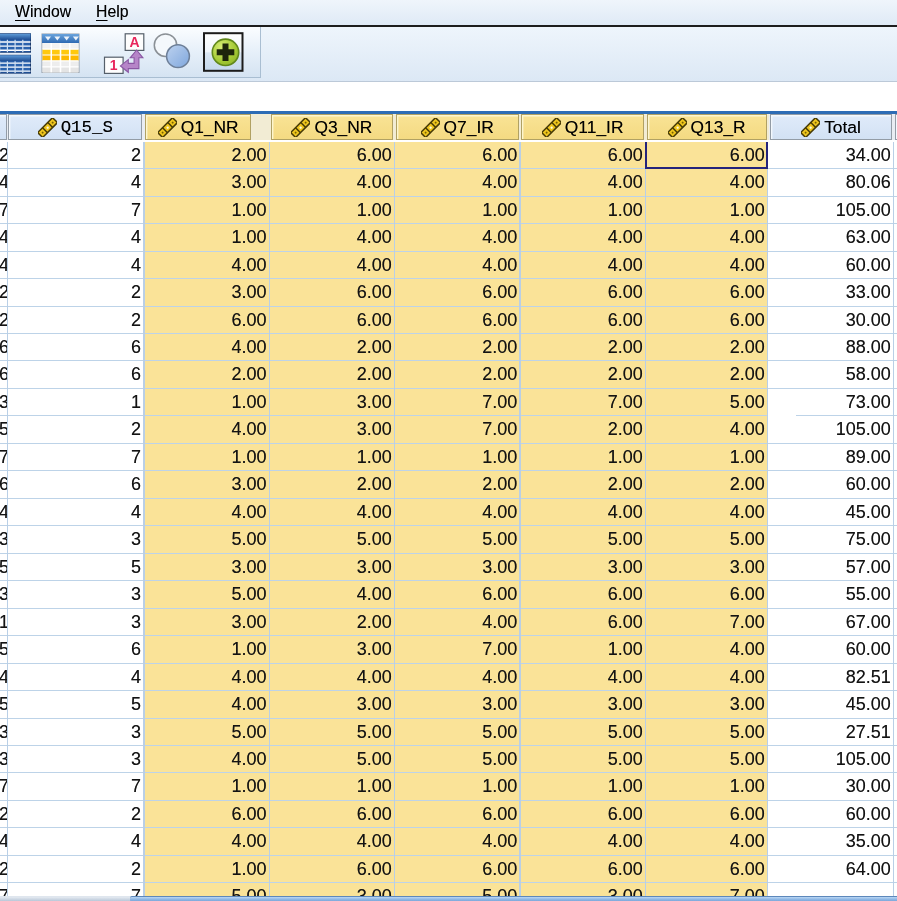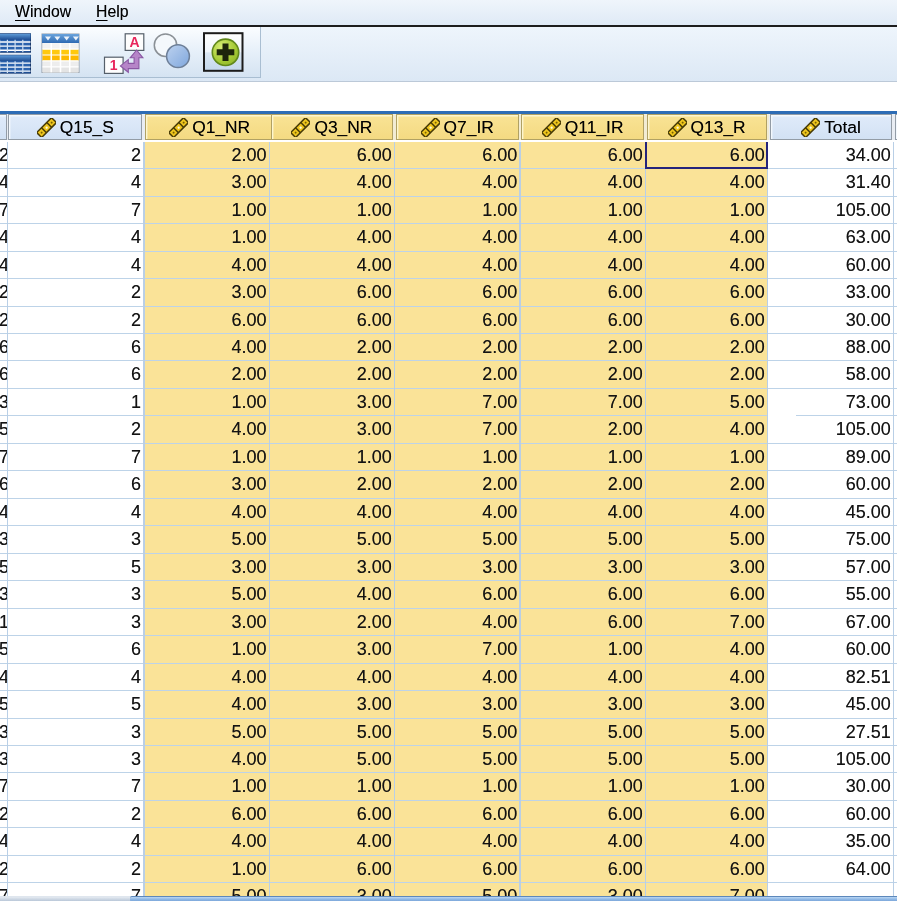--- a/index.html
+++ b/index.html
@@ -86,34 +86,34 @@
     <circle cx="178" cy="29.2" r="11.4" fill="url(#venn2)" stroke="#6d7f98" stroke-width="1.5"></circle>
     <rect x="204" y="6.2" width="38.5" height="37.6" fill="url(#btng)" stroke="#1c1c1c" stroke-width="2"></rect>
     <circle cx="225.5" cy="25.3" r="13.2" fill="url(#grn)" stroke="#61881c" stroke-width="1.6"></circle>
     <path d="M 222.5 16.5 h 6 v 5.8 h 5.8 v 6 h -5.8 v 5.8 h -6 v -5.8 h -5.8 v -6 h 5.8 z" fill="#1e260b"></path>
   </svg>
 <div id="wgap" class="abs"></div>
 <div id="blueline" class="abs"></div>
 <div id="hstrip" class="abs"></div>
 <div id="hstripy" class="abs"></div>
 <div class="hc hcb" style="left:-6.0px;width:12.7px;"></div>
-<div class="hc hcb" style="left:8.2px;width:134.2px;">
+<div class="hc hcb" style="left:8.2px;width:134.2px;font-family:Liberation Mono, monospace;">
     <svg class="ric" width="19" height="19" viewBox="0 0 19 19">
       <g transform="rotate(-45 9.5 9.5)">
         <rect x="-1" y="6.1" width="21" height="7" fill="#eec51e" stroke="#463a06" stroke-width="1.5"></rect>
         <line x1="5.8" y1="6.2" x2="5.8" y2="13.2" stroke="#463a06" stroke-width="1.5"></line>
         <line x1="13.2" y1="6.2" x2="13.2" y2="13.2" stroke="#463a06" stroke-width="1.5"></line>
         <circle cx="2.4" cy="9.7" r="1" fill="#7a6300"></circle>
         <circle cx="9.5" cy="9.7" r="1.1" fill="#fffbe2"></circle>
         <circle cx="16.6" cy="9.7" r="1" fill="#7a6300"></circle>
       </g>
     </svg>
     <span>Q15_S</span>
   </div>
-<div class="hc hcy" style="left:145.2px;width:129px;">
+<div class="hc hcy" style="left:145.2px;width:106px;">
     <svg class="ric" width="19" height="19" viewBox="0 0 19 19">
       <g transform="rotate(-45 9.5 9.5)">
         <rect x="-1" y="6.1" width="21" height="7" fill="#eec51e" stroke="#463a06" stroke-width="1.5"></rect>
         <line x1="5.8" y1="6.2" x2="5.8" y2="13.2" stroke="#463a06" stroke-width="1.5"></line>
         <line x1="13.2" y1="6.2" x2="13.2" y2="13.2" stroke="#463a06" stroke-width="1.5"></line>
         <circle cx="2.4" cy="9.7" r="1" fill="#7a6300"></circle>
         <circle cx="9.5" cy="9.7" r="1.1" fill="#fffbe2"></circle>
         <circle cx="16.6" cy="9.7" r="1" fill="#7a6300"></circle>
       </g>
     </svg>
@@ -391,21 +391,21 @@
       <div class="dc yel" style="padding-right:2.8px;">5.00</div>
       <div class="dc yel" style="padding-right:2.8px;">5.00</div>
       <div class="dc yel" style="padding-right:2.8px;">1.00</div>
       <div class="dc yel" style="padding-right:2.8px;">6.00</div>
       <div class="dc yel" style="padding-right:2.8px;">4.00</div>
       <div class="dc yel" style="padding-right:2.8px;">6.00</div>
       <div class="dc yel" style="padding-right:2.8px;">7.00</div>
     </div>
     <div class="dcol" style="left:767.7px;width:125.9px;">
       <div class="dc wht" style="padding-right:2.8px;">34.00</div>
-      <div class="dc wht" style="padding-right:2.8px;">31.40</div>
+      <div class="dc wht" style="padding-right:2.8px;">80.06</div>
       <div class="dc wht" style="padding-right:2.8px;">105.00</div>
       <div class="dc wht" style="padding-right:2.8px;">63.00</div>
       <div class="dc wht" style="padding-right:2.8px;">60.00</div>
       <div class="dc wht" style="padding-right:2.8px;">33.00</div>
       <div class="dc wht" style="padding-right:2.8px;">30.00</div>
       <div class="dc wht" style="padding-right:2.8px;">88.00</div>
       <div class="dc wht" style="padding-right:2.8px;">58.00</div>
       <div class="dc wht" style="padding-right:2.8px;margin-left:28px;">73.00</div>
       <div class="dc wht" style="padding-right:2.8px;">105.00</div>
       <div class="dc wht" style="padding-right:2.8px;">89.00</div>

